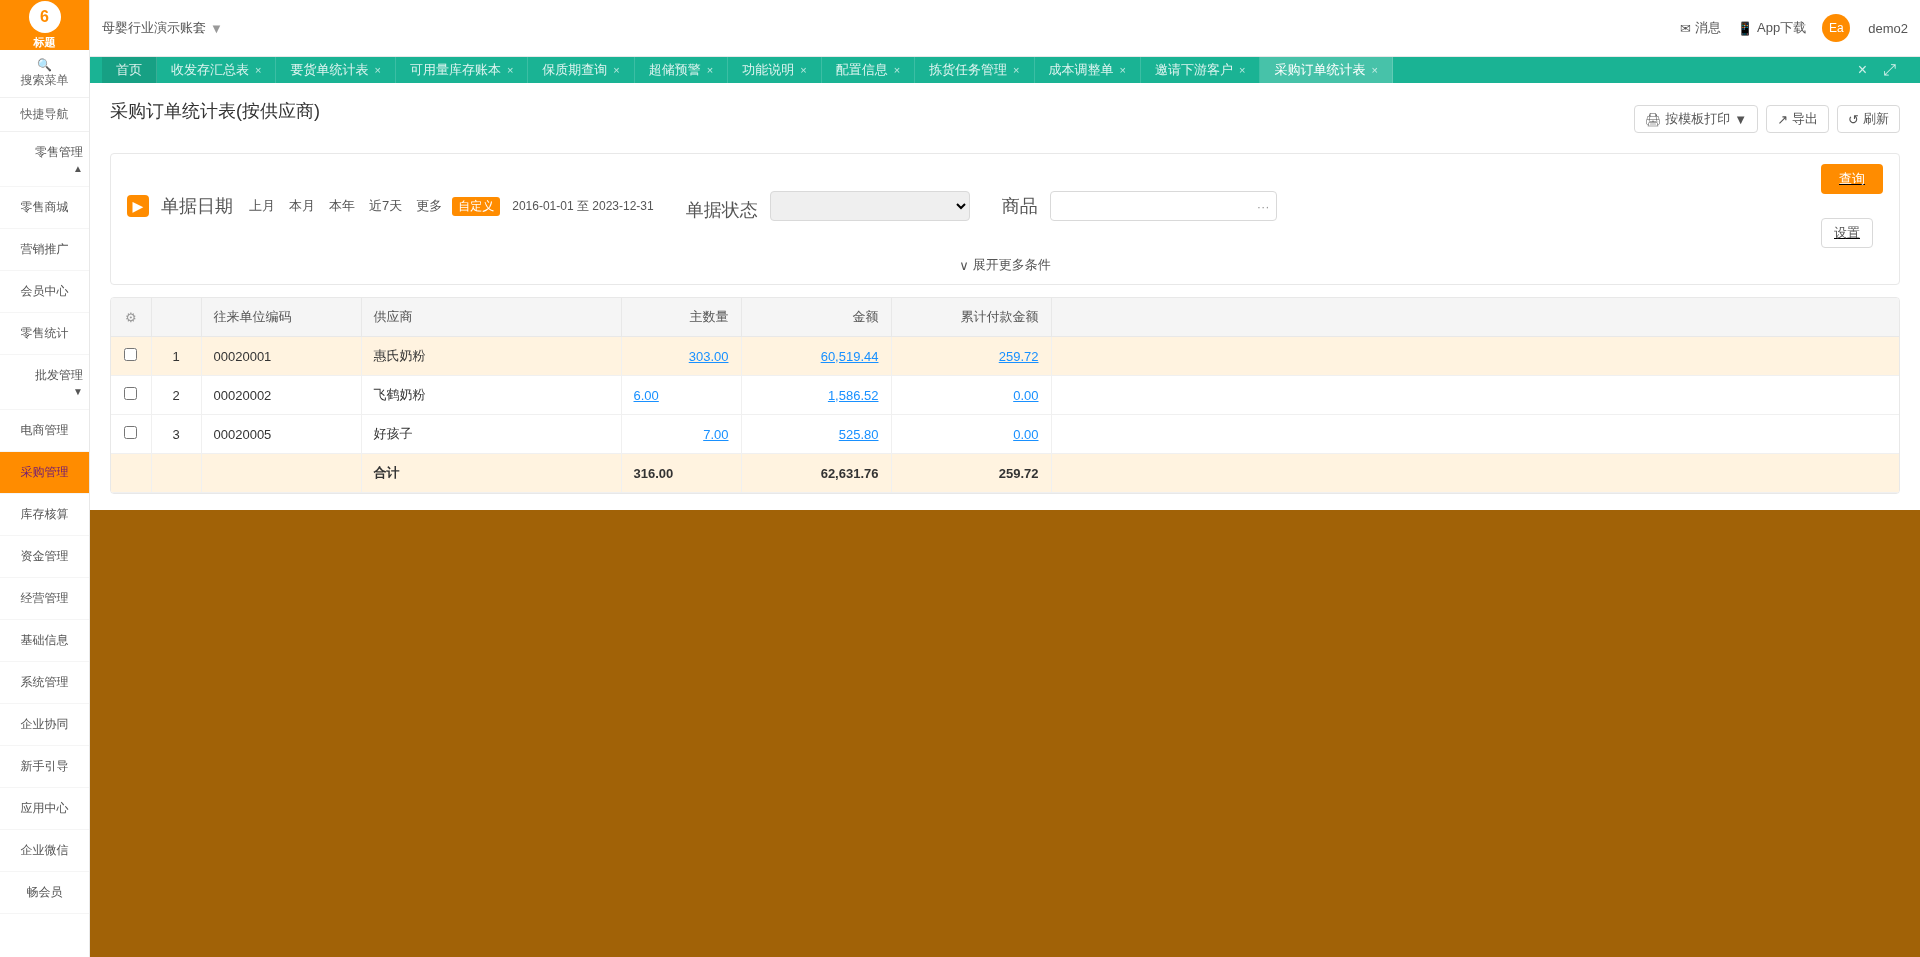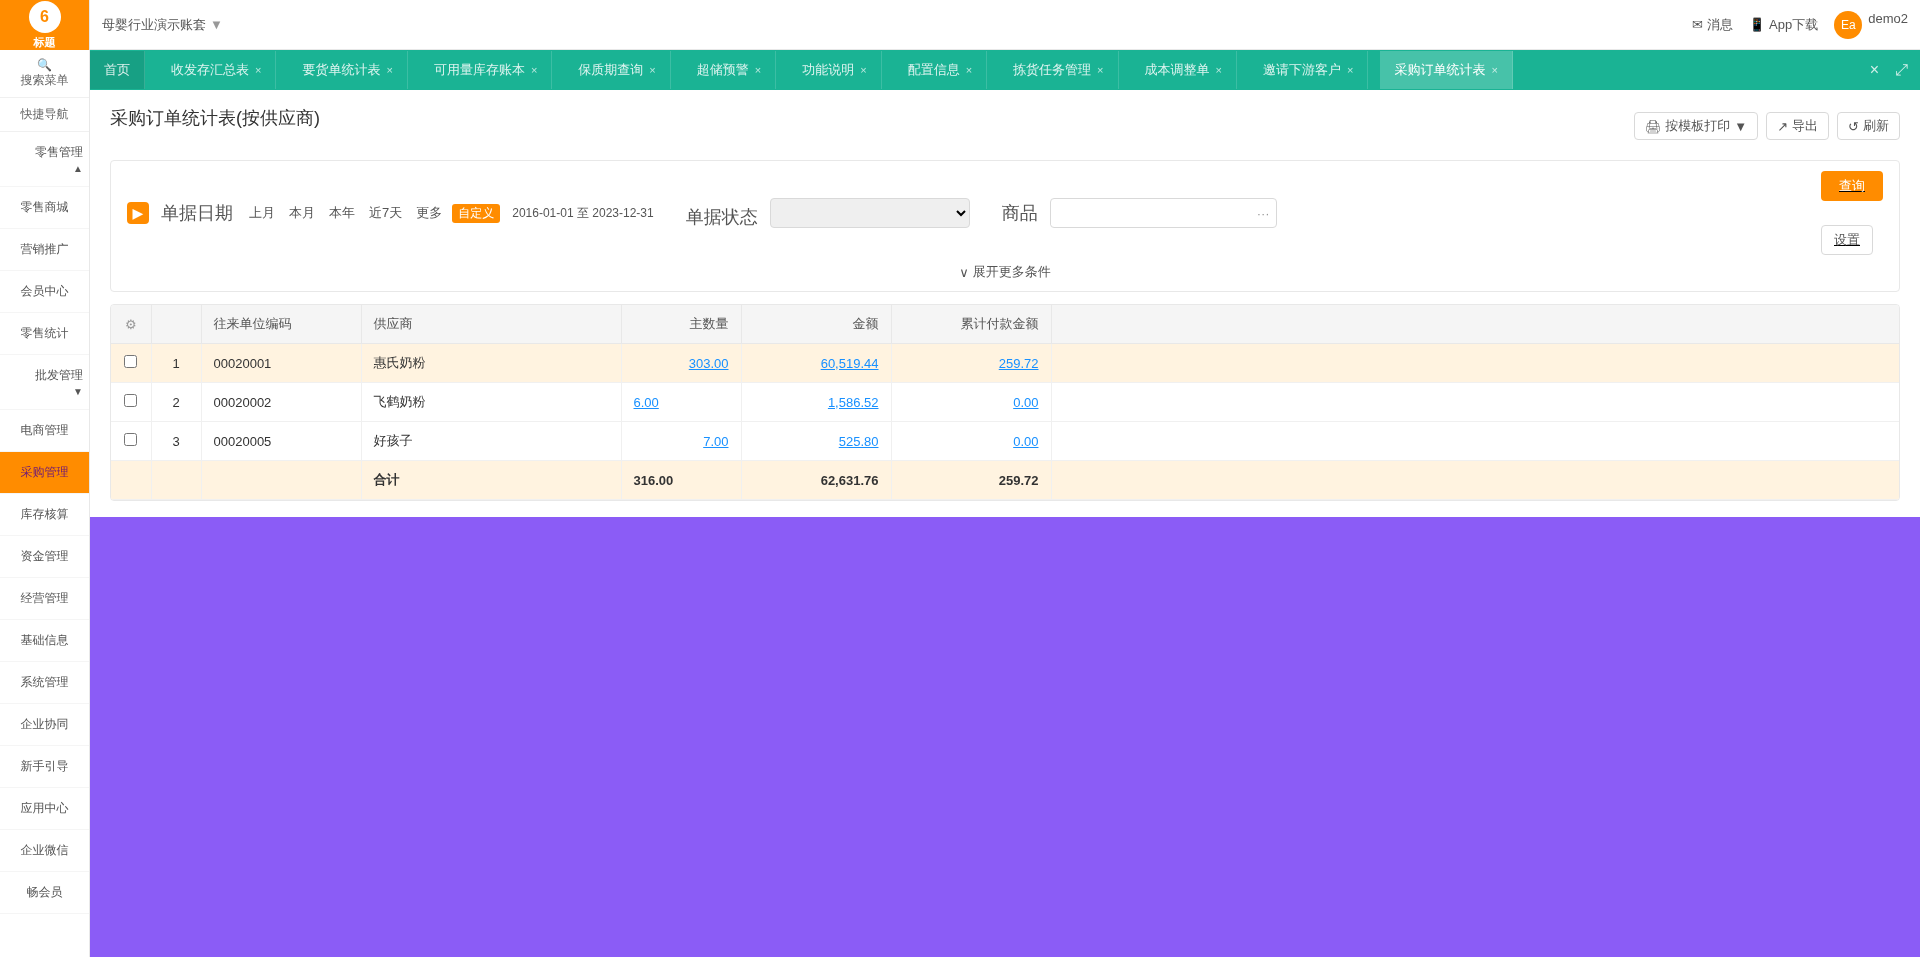--- a/index.html
+++ b/index.html
@@ -14,40 +14,40 @@
     .sidebar-nav { padding: 8px 6px; border-bottom: 1px solid #f0f0f0; text-align: center; color: #666; font-size: 12px; cursor: pointer; }
     .sidebar-item { padding: 12px 6px; text-align: center; color: #555; font-size: 12px; cursor: pointer; border-bottom: 1px solid #f5f5f5; }
     .sidebar-item.active { color: #701a75; background: #ff8c00; }
     .sidebar-item.has-sub { display: flex; flex-direction: column; align-items: flex-end; }
     .sidebar-sub-arrow { font-size: 10px; margin-top: 2px; }
 
     
     .main { flex: 1; display: flex; flex-direction: column; overflow: hidden; }
 
     
-    .topbar { height: 50px; background: #fff; display: flex; align-items: center; padding: 0 12px; border-bottom: 1px solid #e8e8e8; gap: 6px; }
+    .topbar { height: 57px; background: #fff; display: flex; align-items: center; padding: 0 12px; border-bottom: 1px solid #e8e8e8; gap: 6px; }
     .topbar-dropdown { display: flex; align-items: center; color: #555; font-size: 13px; cursor: pointer; }
     .topbar-dropdown-arrow { margin-left: 4px; color: #999; }
     .topbar-right { margin-left: auto; display: flex; align-items: center; gap: 16px; }
     .topbar-msg { display: flex; align-items: center; gap: 4px; color: #555; font-size: 13px; cursor: pointer; }
     .topbar-app { display: flex; align-items: center; gap: 4px; color: #555; font-size: 13px; cursor: pointer; }
-    .topbar-user { display: flex; align-items: flex-start; gap: 6px; color: #555; font-size: 13px; cursor: pointer; }
+    .topbar-user { display: flex; align-items: center; gap: 18px; color: #555; font-size: 13px; cursor: pointer; }
     .topbar-avatar { width: 28px; height: 28px; border-radius: 50%; background: #ff8c00; display: flex; align-items: center; justify-content: center; color: white; font-size: 12px; }
 
     
-    .navtabs { height: 40px; background: #1ab394; display: flex; align-items: center; padding: 0 0; overflow: hidden; gap: 12px; }
+    .navtabs { height: 26px; background: #1ab394; display: flex; align-items: center; padding: 0 12px; overflow: hidden; }
     .navtab { padding: 0 14px; height: 38px; display: flex; align-items: center; color: rgba(255,255,255,0.85); font-size: 13px; cursor: pointer; white-space: nowrap; border-right: 1px solid rgba(255,255,255,0.15); position: relative; }
     .navtab.active { background: rgba(255,255,255,0.2); color: white; }
     .navtab.home { background: rgba(0,0,0,0.1); }
     .navtab-close { margin-left: 6px; color: rgba(255,255,255,0.7); font-size: 11px; }
     .navtabs-actions { margin-left: auto; display: flex; align-items: center; padding: 0 8px; gap: 8px; }
     .navtab-action-btn { color: rgba(255,255,255,0.8); font-size: 16px; cursor: pointer; padding: 2px 4px; }
 
     
-    .page { flex: 1; background: #8b5cf6; overflow: auto; padding: 0; }
+    .page { flex: 1; background: #a16207; overflow: auto; padding: 0; }
     .page-title { font-size: 18px; color: #333; font-weight: normal; margin-bottom: 16px; }
 
     
     .filter-bar { background: #fff; border: 1px solid #e8e8e8; border-radius: 4px; padding: 10px 16px; margin-bottom: 12px; }
     .filter-row { display: flex; align-items: center; gap: 12px; flex-wrap: wrap; }
     .filter-expand-btn { width: 22px; height: 22px; background: #ff8c00; color: white; border: none; border-radius: 4px; cursor: pointer; display: flex; align-items: center; justify-content: center; font-size: 14px; flex-shrink: 0; }
     .filter-label { color: #555; font-size: 18px; white-space: nowrap; }
     .date-btns { display: flex; align-items: center; gap: 6px; }
     .date-btn { color: #555; font-size: 13px; cursor: pointer; padding: 2px 4px; }
     .date-custom-badge { background: #ff8c00; color: white; font-size: 12px; padding: 1px 6px; border-radius: 3px; cursor: pointer; }

